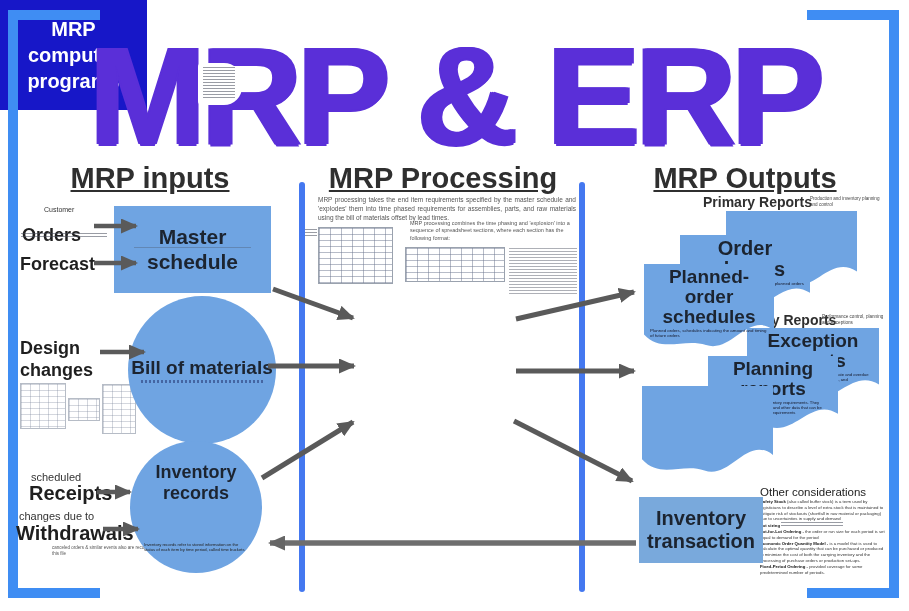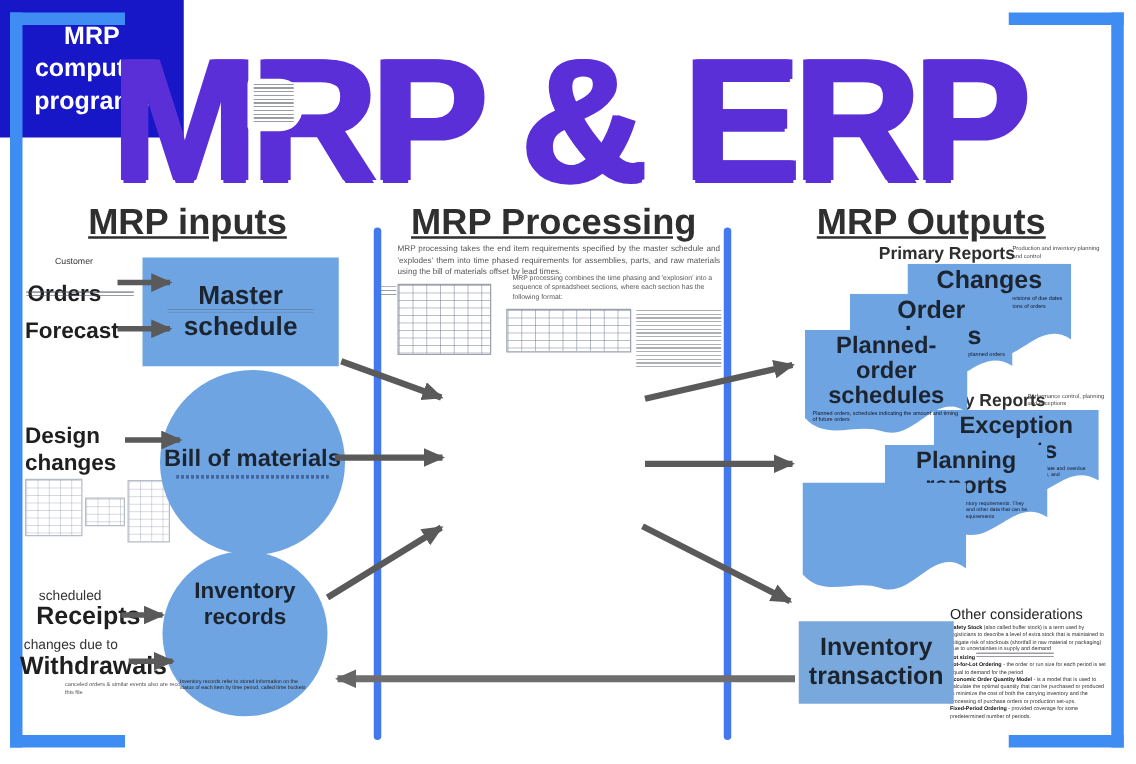--- a/index.html
+++ b/index.html
@@ -141,24 +141,20 @@
     <div class="bt" style="width:130px;">MRP computer programs</div>
   </div>
 
   <div class="subhead" style="left:703px;top:194px;">Primary Reports</div>
   <div class="subnote" style="left:810px;top:196px;width:76px;">Production and inventory planning and control</div>
 
   <div class="doc" style="left:726px;top:211px;width:131px;height:88px;z-index:2;">
     <svg viewBox="0 0 130 90" preserveAspectRatio="none">
         <path d="M0,0 H130 V62 C104,44 88,84 62,76 C40,69 18,84 0,66 Z" fill="#6fa4e2"></path>
       </svg>
-    <div class="inner">
-      <div class="dt" style="font-size:20px;">Changes</div>
-      <div class="dc" style="font-size:4.4px;">Changes to planned orders, including revisions of due dates or order quantities, and cancellations of orders</div>
-    </div>
   </div>
 
   <div class="doc" style="left:680px;top:235px;width:130px;height:84px;z-index:3;">
     <svg viewBox="0 0 130 90" preserveAspectRatio="none">
         <path d="M0,0 H130 V62 C104,44 88,84 62,76 C40,69 18,84 0,66 Z" fill="#6fa4e2"></path>
       </svg>
     <div class="inner">
       <div class="dt" style="font-size:20px;">Order releases</div>
       <div class="dc" style="font-size:4.4px;">Orders releases, authorizing the execution of planned orders</div>
     </div>

